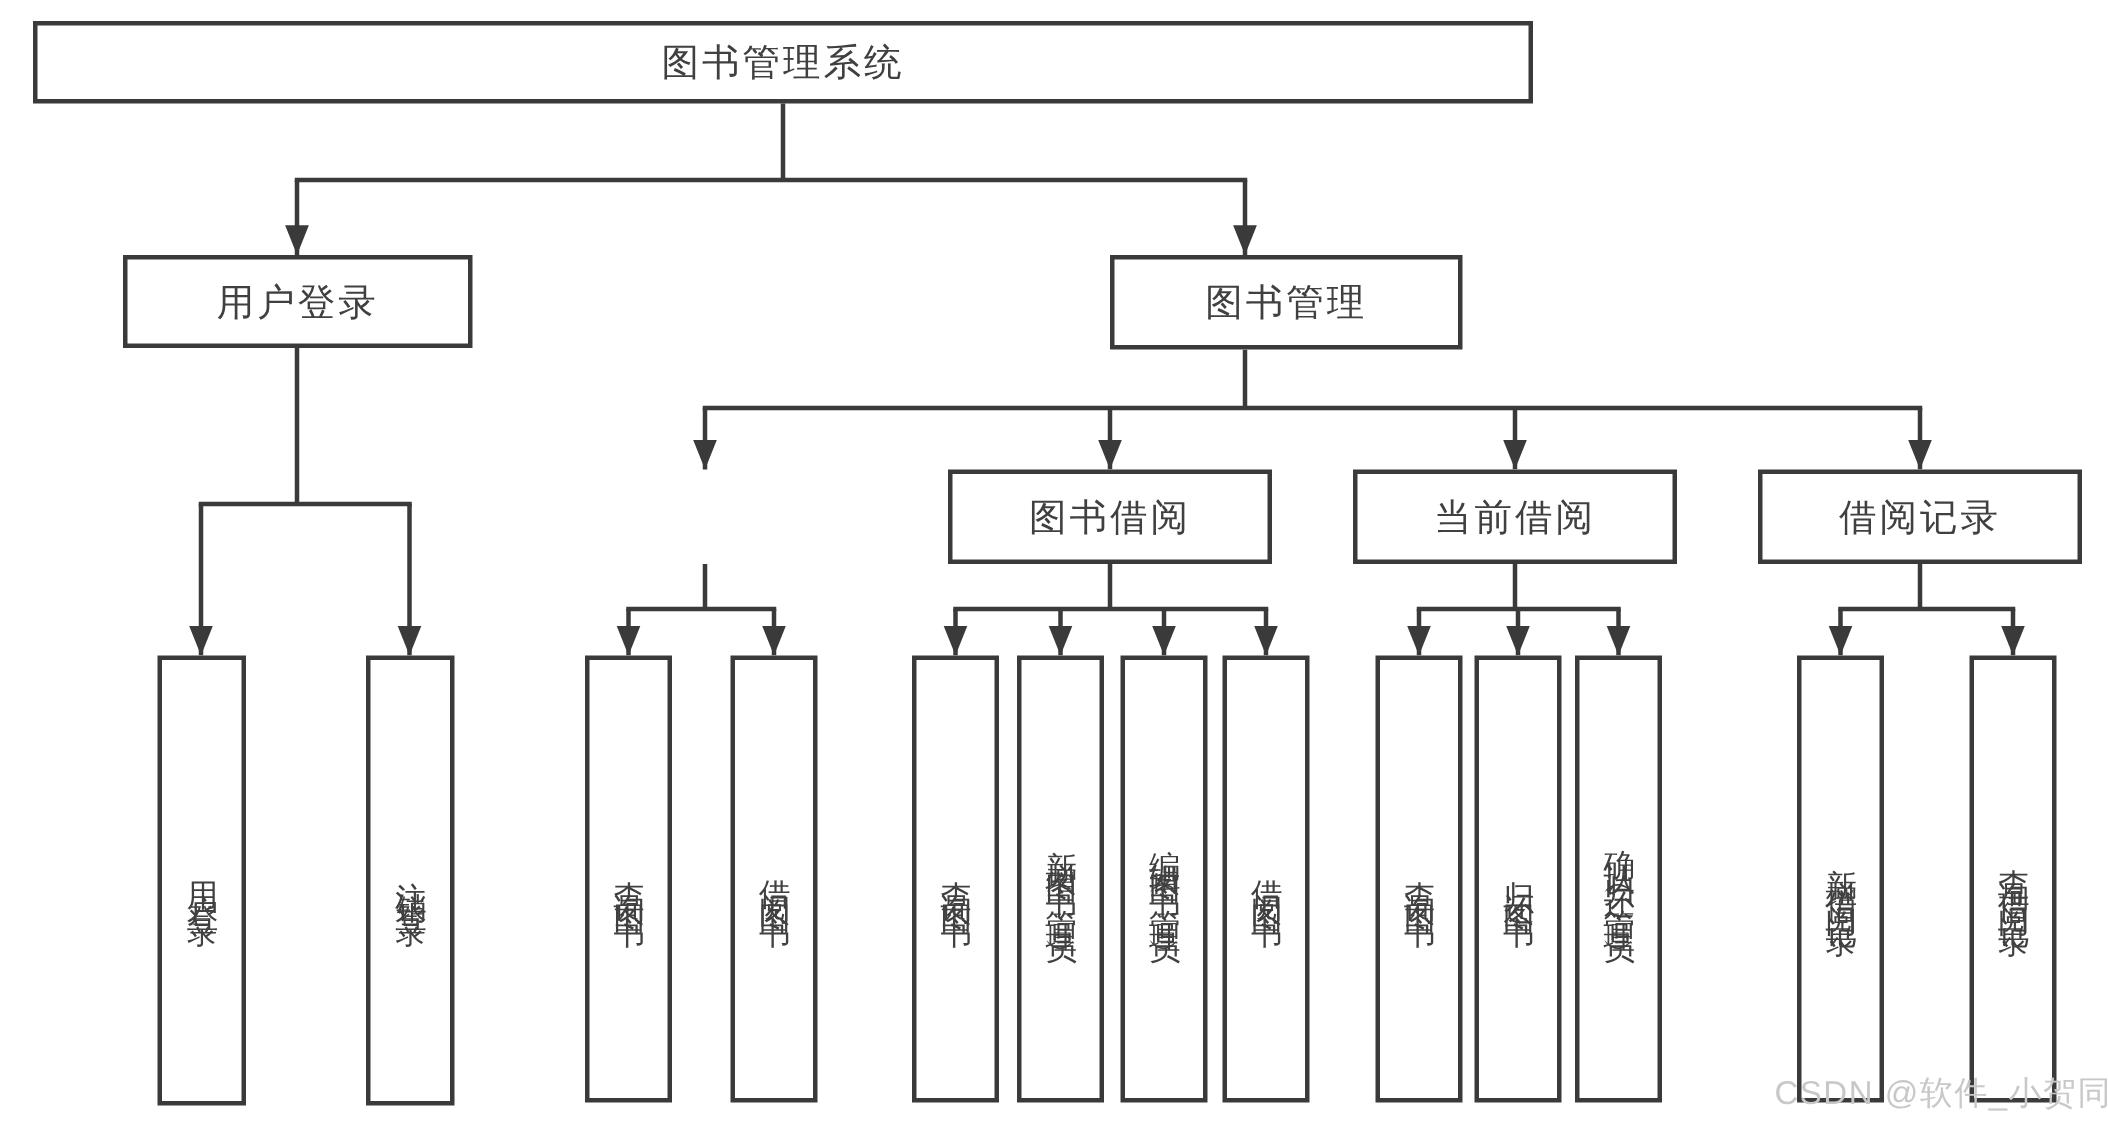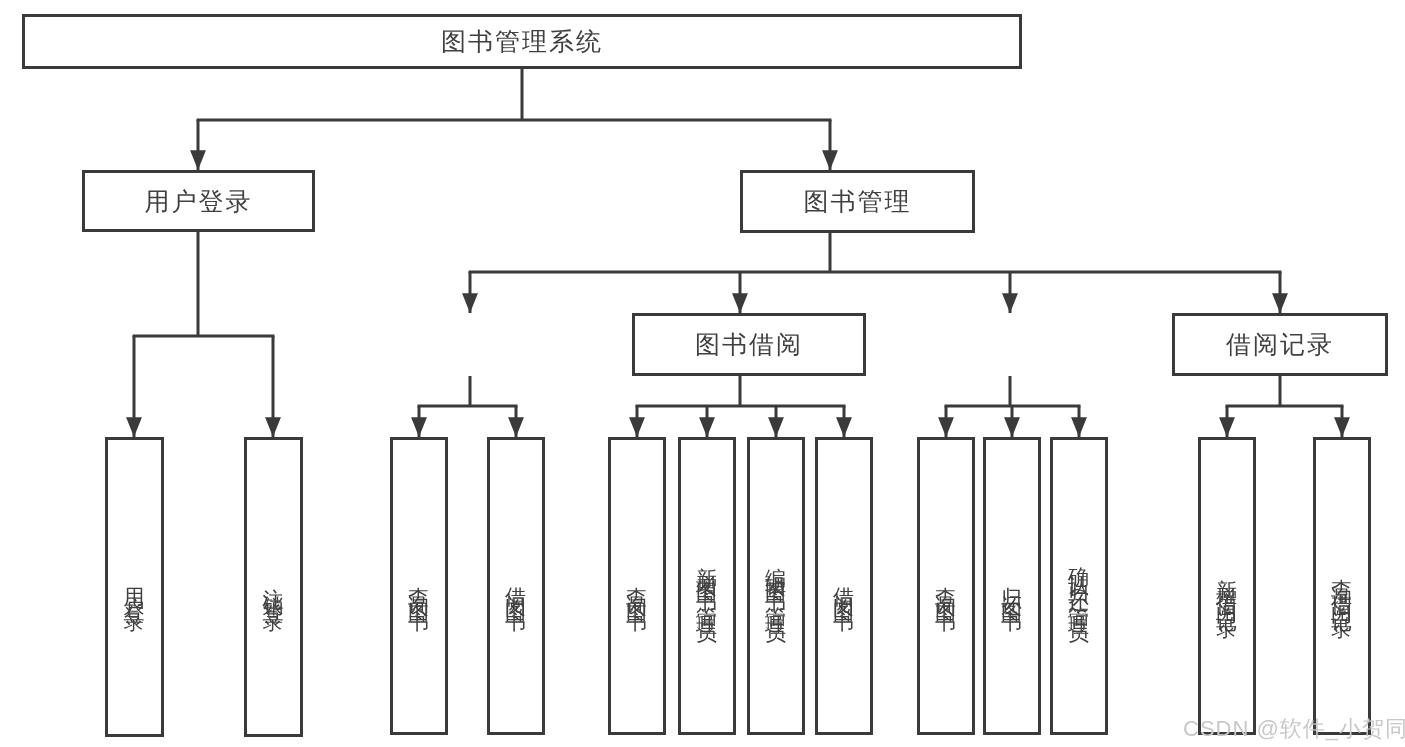--- a/index.html
+++ b/index.html
@@ -109,22 +109,25 @@
     <span class="lbl">图书管理系统</span>
   </div>
 
   <div class="box hbox" style="left:82px;top:170px;width:233px;height:62px;">
     <span class="lbl">用户登录</span>
   </div>
   <div class="box hbox" style="left:712px;top:170px;width:235px;height:63px;margin-left:28px;">
     <span class="lbl">图书管理</span>
   </div>
 
-  <div class="box hbox" style="left:632px;top:313px;width:234px;height:63px;text-align:center;">
+  <div class="box hbox" style="left:632px;top:313px;width:216px;height:63px;text-align:center;">
     <span class="lbl">图书借阅</span>
+  </div>
+  <div class="box hbox" style="left:902px;top:313px;width:216px;height:63px;">
+    <span class="lbl">当前借阅</span>
   </div>
   <div class="box hbox" style="left:1172px;top:313px;width:216px;height:63px;">
     <span class="lbl">借阅记录</span>
   </div>
 
   <div class="box vbox" style="left:105px;top:437px;width:59px;height:300px;">
     <span class="lbl">用户登录</span>
   </div>
   <div class="box vbox" style="left:244px;top:437px;width:59px;height:300px;">
     <span class="lbl">注销登录</span>

